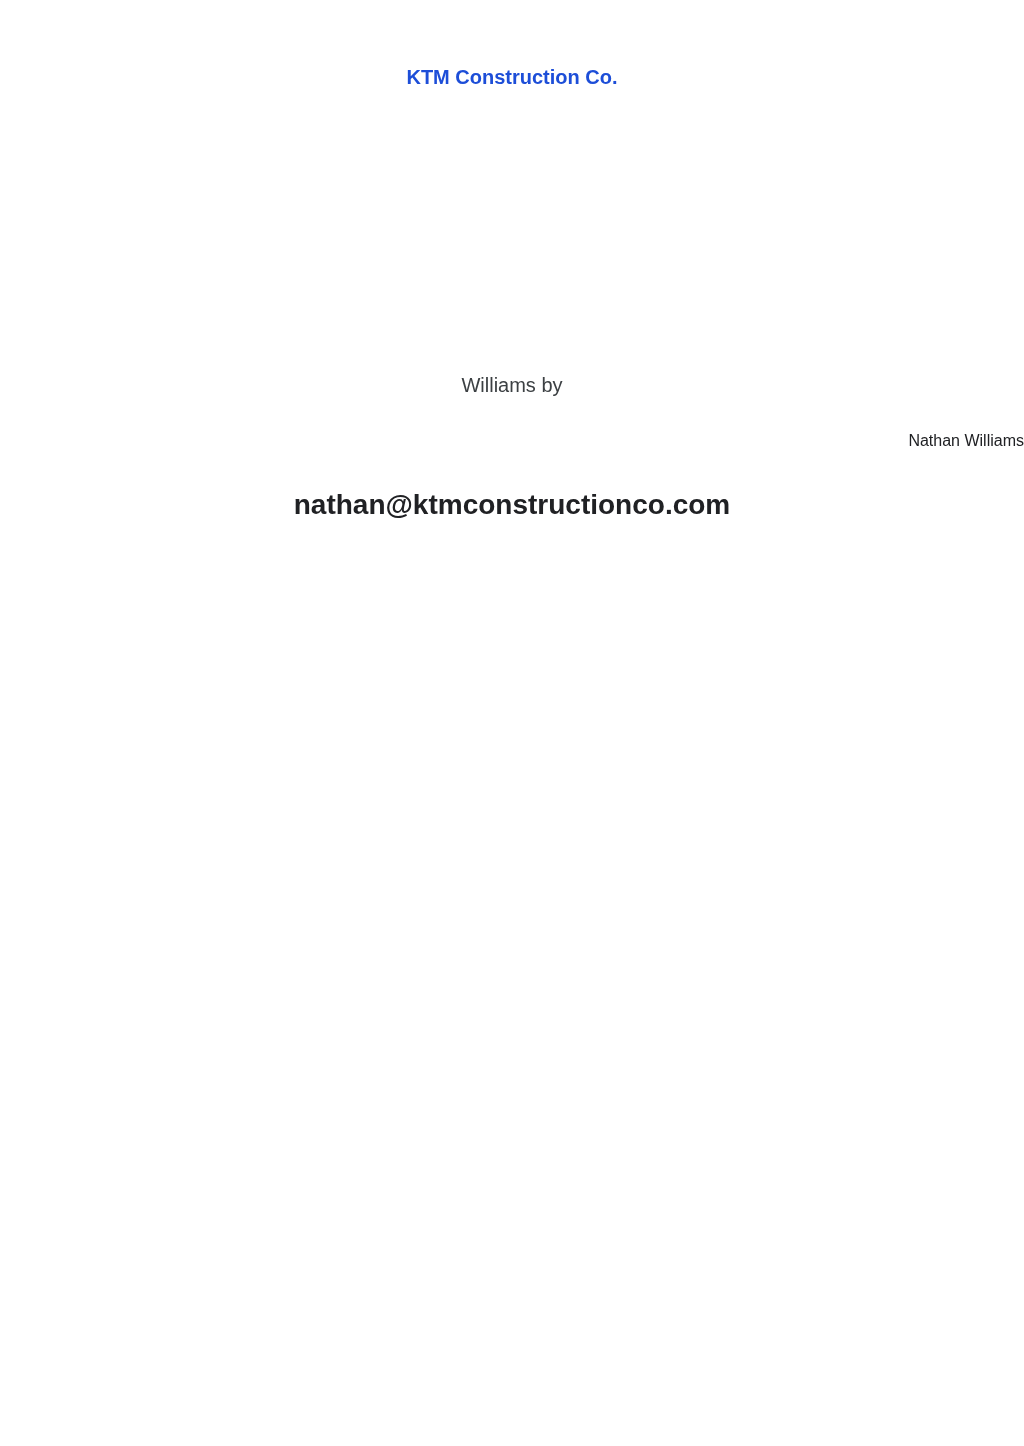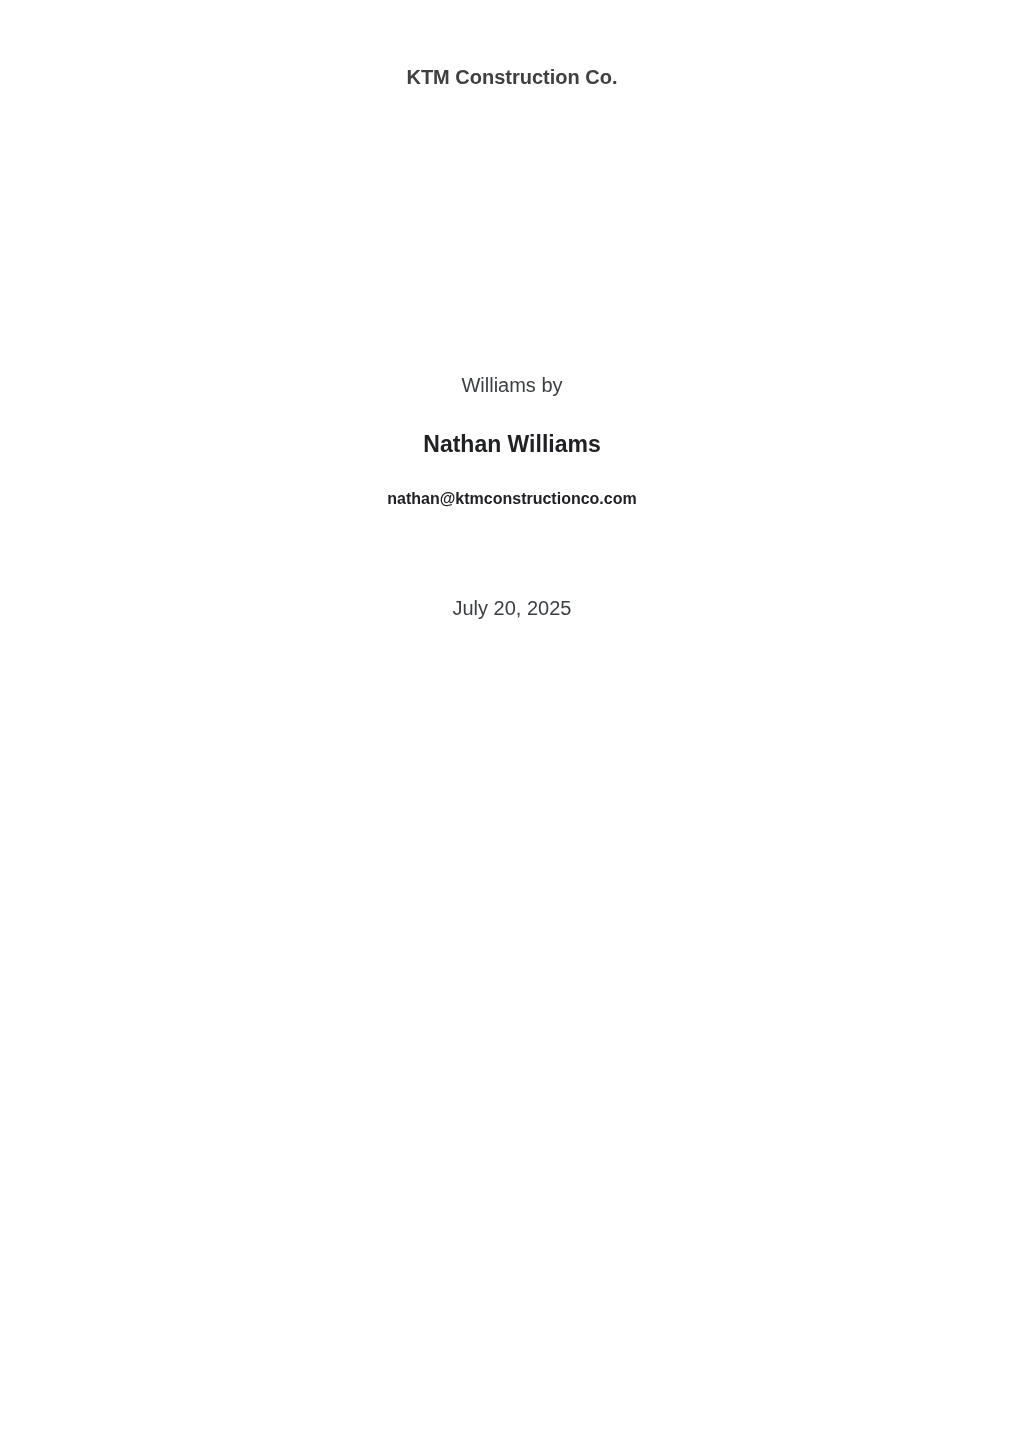--- a/index.html
+++ b/index.html
@@ -20,21 +20,21 @@
     left: 0;
     width: 1024px;
     text-align: center;
     line-height: 1;
     white-space: nowrap;
   }
   .company {
     top: 67px;
     font-size: 20px;
     font-weight: 700;
-    color: #404040;
+    color: #1d4ed8;
   }
   .doc-title {
     top: 201px;
     font-size: 56px;
     font-weight: 700;
     color: #1f2023;
     letter-spacing: 0px;
   }
   .doc-title .squeeze {
     display: inline-block;
@@ -42,27 +42,28 @@
     transform-origin: 50% 50%;
   }
   .prepared-label {
     top: 375px;
     font-size: 20px;
     font-weight: 400;
     color: #3c4043;
   }
   .author {
     top: 433px;
-    font-size: 23px;
-    font-weight: 700;
+    font-size: 16px;
+    font-weight: 400;
     color: #202124;
+    text-align: right;
   }
   .email {
     top: 491px;
-    font-size: 16px;
+    font-size: 28px;
     font-weight: 700;
     color: #202124;
   }
   .date {
     top: 598px;
     font-size: 20px;
     font-weight: 400;
     color: #3c4043;
   }
 </style>
@@ -73,15 +74,14 @@
 
   <div class="centered company">KTM Construction Co.</div>
 
 
   <div class="centered prepared-label">Williams by</div>
 
   <div class="centered author">Nathan Williams</div>
 
   <div class="centered email">nathan@ktmconstructionco.com</div>
 
-  <div class="centered date">July 20, 2025</div>
 
 </div>
 
 </body></html>

